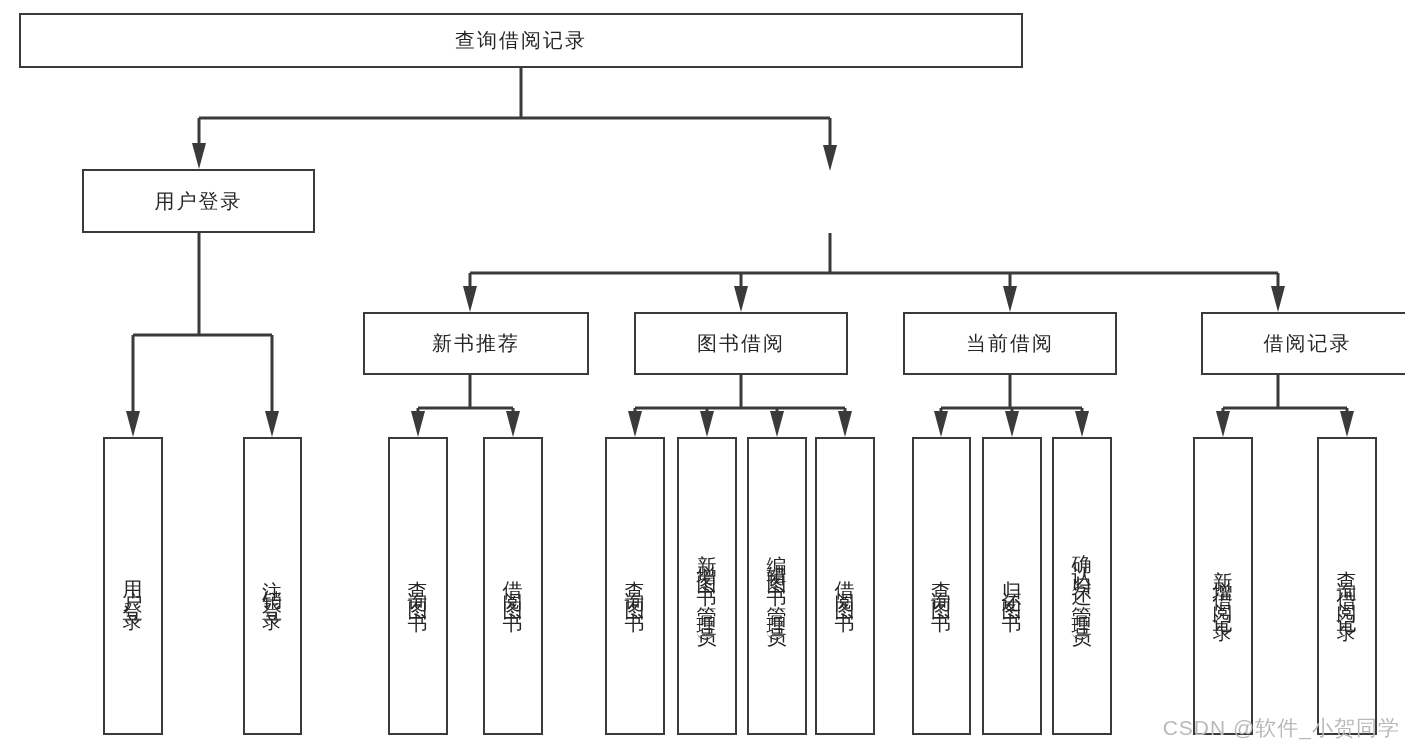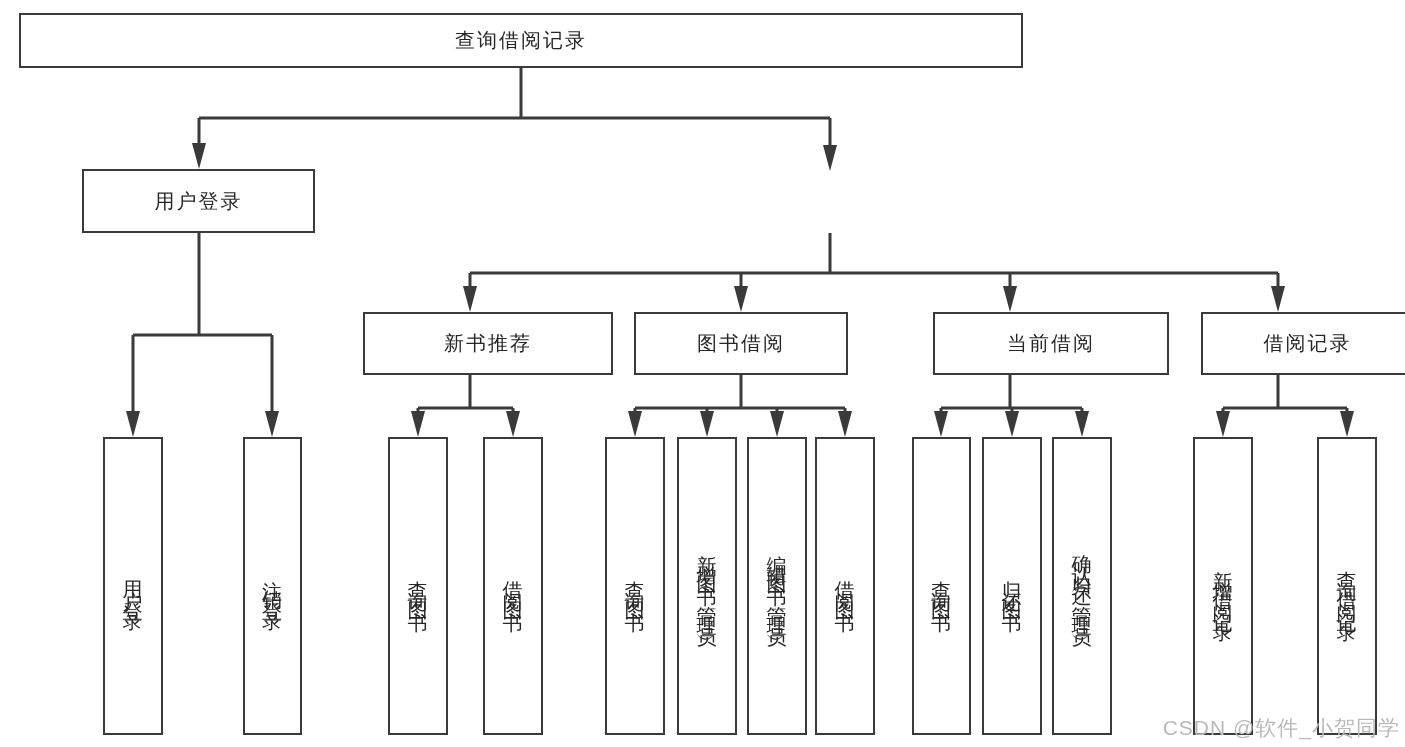--- a/index.html
+++ b/index.html
@@ -65,27 +65,27 @@
   </svg>
 
   <div class="box" style="left:19px;top:13px;width:1004px;height:55px">
     <span>查询借阅记录</span>
   </div>
 
   <div class="box" style="left:82px;top:169px;width:233px;height:64px">
     <span>用户登录</span>
   </div>
 
-  <div class="box" style="left:363px;top:312px;width:250px;height:63px">
+  <div class="box" style="left:363px;top:312px;width:226px;height:63px">
     <span>新书推荐</span>
   </div>
   <div class="box" style="left:634px;top:312px;width:214px;height:63px">
     <span>图书借阅</span>
   </div>
-  <div class="box" style="left:933px;top:312px;width:236px;height:63px">
+  <div class="box" style="left:903px;top:312px;width:214px;height:63px">
     <span>当前借阅</span>
   </div>
   <div class="box" style="left:1201px;top:312px;width:213px;height:63px">
     <span>借阅记录</span>
   </div>
 
   <div class="box leaf" style="left:103px;top:437px;width:60px;height:298px">
     <span class="vtext">用户登录</span>
   </div>
   <div class="box leaf" style="left:243px;top:437px;width:59px;height:298px">

